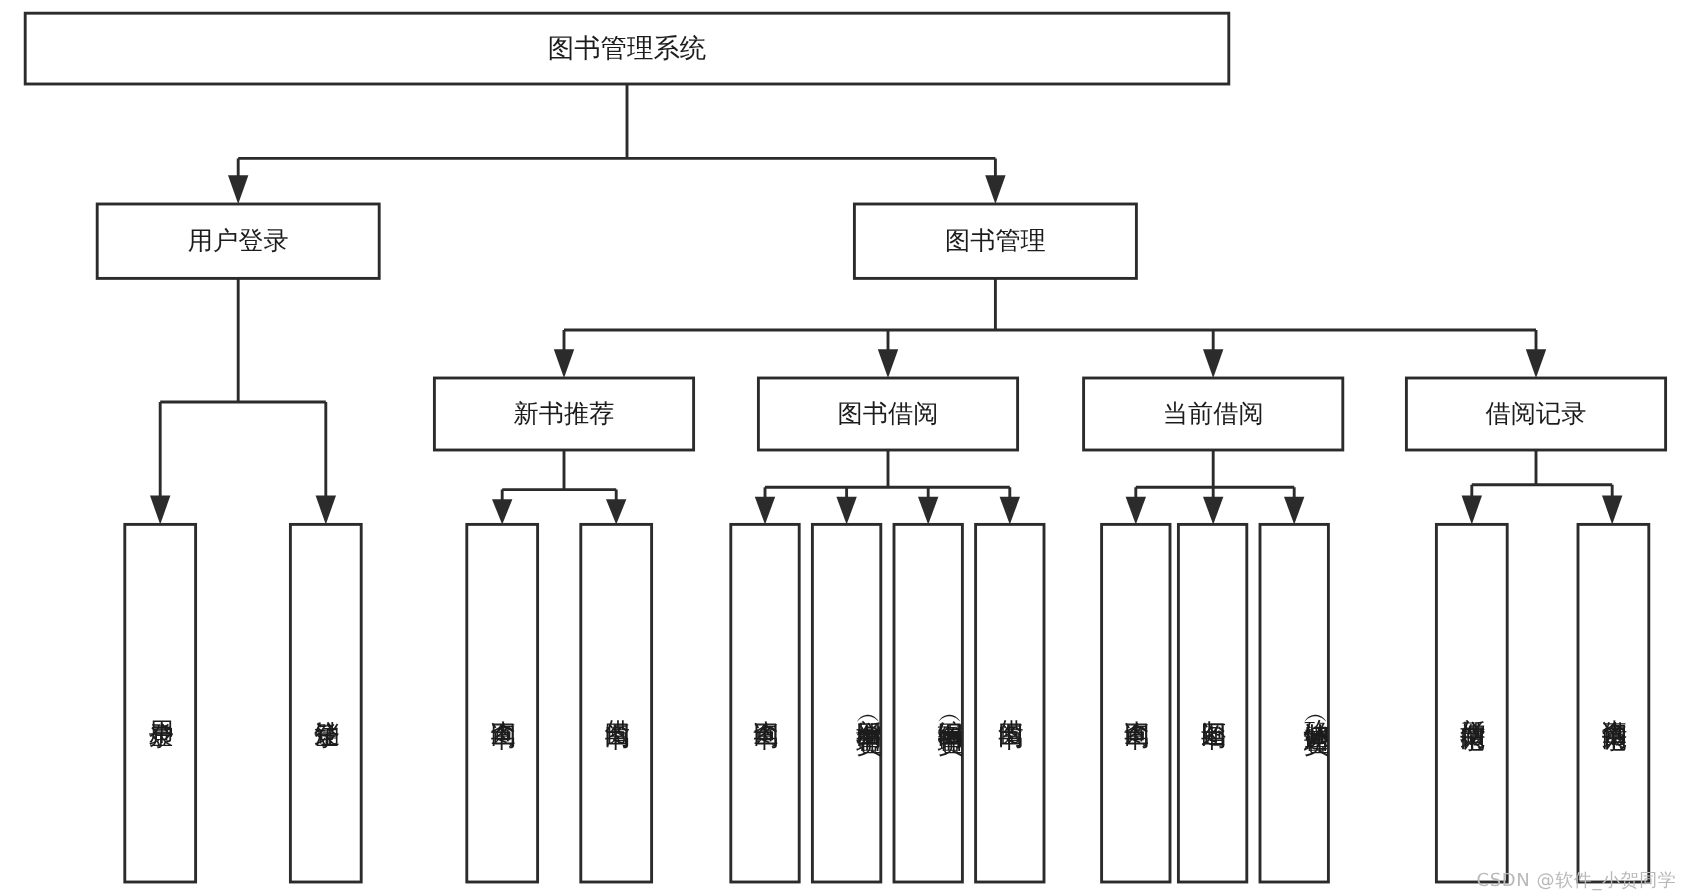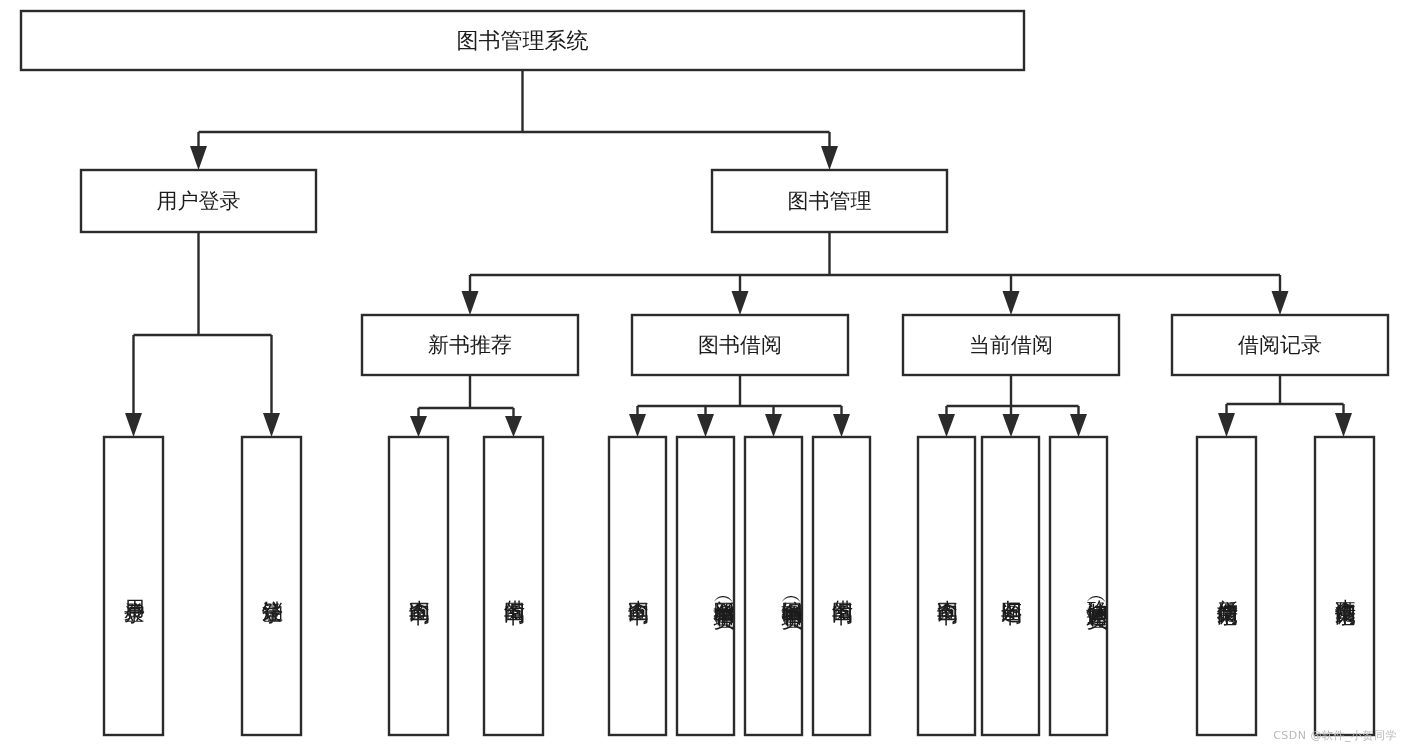--- a/index.html
+++ b/index.html
@@ -67,21 +67,21 @@
     text-align: center;
     white-space: nowrap;
     pointer-events: none;
     user-select: none;
   }
   #watermark {
     position: absolute;
     right: 8px;
     bottom: 4px;
     font-family: "DejaVu Sans", "Liberation Sans", sans-serif;
-    font-size: 11px;
+    font-size: 15px;
     color: #b9b9b9;
     white-space: nowrap;
     letter-spacing: 0.5px;
   }
 </style>
 </head>
 <body>
 
 <div id="diagram-root">
 

